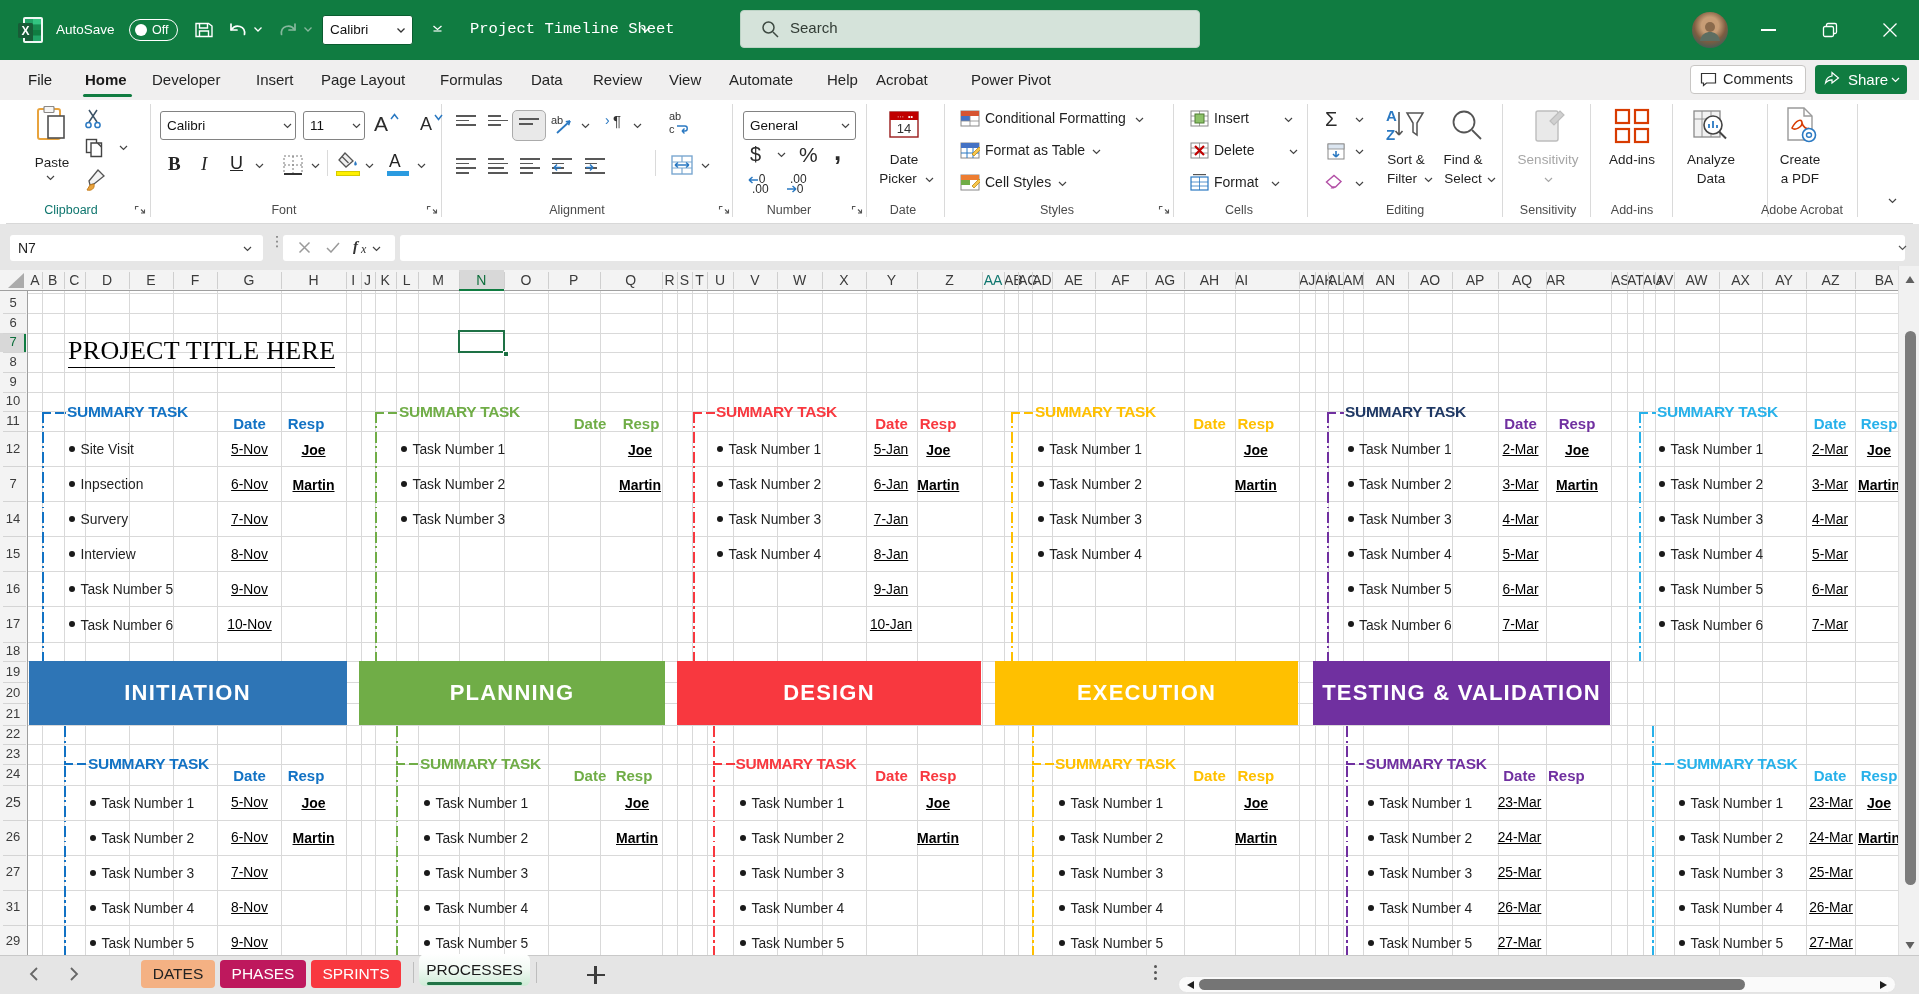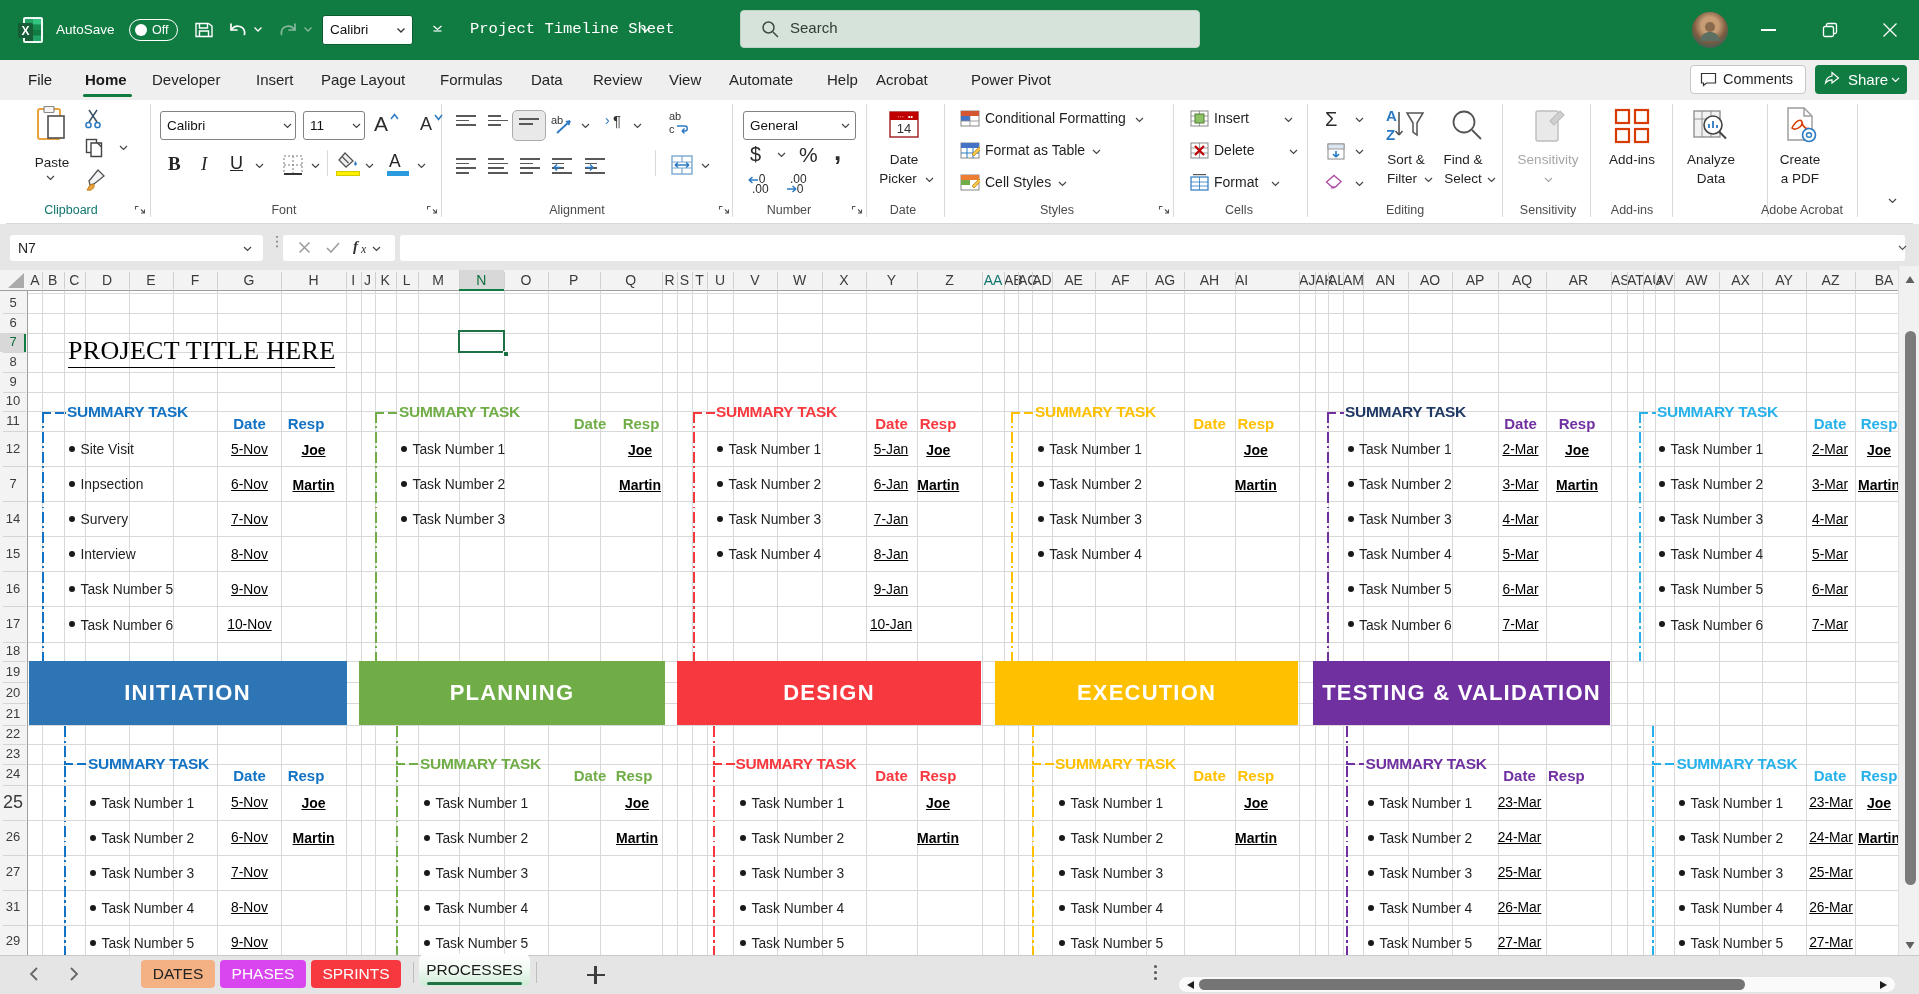--- a/index.html
+++ b/index.html
@@ -546,21 +546,21 @@
 <div style="position:absolute;left:1343px;top:272px;width:20px;height:18px;font-size:14px;color:#3b3b3b;text-align:center;overflow:visible;white-space:nowrap;font-weight:400;">AM</div>
 <div style="position:absolute;left:1343px;top:272px;width:1px;height:17px;background:#CFCFCF;"></div>
 <div style="position:absolute;left:1363px;top:272px;width:45px;height:18px;font-size:14px;color:#3b3b3b;text-align:center;overflow:visible;white-space:nowrap;font-weight:400;">AN</div>
 <div style="position:absolute;left:1363px;top:272px;width:1px;height:17px;background:#CFCFCF;"></div>
 <div style="position:absolute;left:1408px;top:272px;width:44px;height:18px;font-size:14px;color:#3b3b3b;text-align:center;overflow:visible;white-space:nowrap;font-weight:400;">AO</div>
 <div style="position:absolute;left:1408px;top:272px;width:1px;height:17px;background:#CFCFCF;"></div>
 <div style="position:absolute;left:1452px;top:272px;width:46px;height:18px;font-size:14px;color:#3b3b3b;text-align:center;overflow:visible;white-space:nowrap;font-weight:400;">AP</div>
 <div style="position:absolute;left:1452px;top:272px;width:1px;height:17px;background:#CFCFCF;"></div>
 <div style="position:absolute;left:1498px;top:272px;width:48px;height:18px;font-size:14px;color:#3b3b3b;text-align:center;overflow:visible;white-space:nowrap;font-weight:400;">AQ</div>
 <div style="position:absolute;left:1498px;top:272px;width:1px;height:17px;background:#CFCFCF;"></div>
-<div style="position:absolute;left:1546px;top:272px;width:65px;height:18px;font-size:14px;color:#3b3b3b;text-align:center;overflow:visible;white-space:nowrap;font-weight:400;">AR</div>
+<div style="position:absolute;left:1546px;top:272px;width:65px;height:18px;font-size:14px;color:#3b3b3b;text-align:left;overflow:visible;white-space:nowrap;font-weight:400;">AR</div>
 <div style="position:absolute;left:1546px;top:272px;width:1px;height:17px;background:#CFCFCF;"></div>
 <div style="position:absolute;left:1611px;top:272px;width:16px;height:18px;font-size:14px;color:#3b3b3b;text-align:center;overflow:visible;white-space:nowrap;font-weight:400;">AS</div>
 <div style="position:absolute;left:1611px;top:272px;width:1px;height:17px;background:#CFCFCF;"></div>
 <div style="position:absolute;left:1627px;top:272px;width:16px;height:18px;font-size:14px;color:#3b3b3b;text-align:center;overflow:visible;white-space:nowrap;font-weight:400;">AT</div>
 <div style="position:absolute;left:1627px;top:272px;width:1px;height:17px;background:#CFCFCF;"></div>
 <div style="position:absolute;left:1643px;top:272px;width:12px;height:18px;font-size:14px;color:#3b3b3b;text-align:center;overflow:visible;white-space:nowrap;font-weight:400;">AU</div>
 <div style="position:absolute;left:1643px;top:272px;width:1px;height:17px;background:#CFCFCF;"></div>
 <div style="position:absolute;left:1655px;top:272px;width:19px;height:18px;font-size:14px;color:#3b3b3b;text-align:center;overflow:visible;white-space:nowrap;font-weight:400;">AV</div>
 <div style="position:absolute;left:1655px;top:272px;width:1px;height:17px;background:#CFCFCF;"></div>
 <div style="position:absolute;left:1674px;top:272px;width:45px;height:18px;font-size:14px;color:#3b3b3b;text-align:center;overflow:visible;white-space:nowrap;font-weight:400;">AW</div>
@@ -687,21 +687,21 @@
 <div style="position:absolute;left:0px;top:684.75px;width:26px;height:16px;font-size:13px;color:#3b3b3b;text-align:center;line-height:16px;">20</div>
 <div style="position:absolute;left:3px;top:682.2px;width:23px;height:1px;background:#D4D4D4;"></div>
 <div style="position:absolute;left:0px;top:705.9px;width:26px;height:16px;font-size:13px;color:#3b3b3b;text-align:center;line-height:16px;">21</div>
 <div style="position:absolute;left:3px;top:703.3px;width:23px;height:1px;background:#D4D4D4;"></div>
 <div style="position:absolute;left:0px;top:726.35px;width:26px;height:16px;font-size:13px;color:#3b3b3b;text-align:center;line-height:16px;">22</div>
 <div style="position:absolute;left:3px;top:724.5px;width:23px;height:1px;background:#D4D4D4;"></div>
 <div style="position:absolute;left:0px;top:746.05px;width:26px;height:16px;font-size:13px;color:#3b3b3b;text-align:center;line-height:16px;">23</div>
 <div style="position:absolute;left:3px;top:744.2px;width:23px;height:1px;background:#D4D4D4;"></div>
 <div style="position:absolute;left:0px;top:766.35px;width:26px;height:16px;font-size:13px;color:#3b3b3b;text-align:center;line-height:16px;">24</div>
 <div style="position:absolute;left:3px;top:763.9px;width:23px;height:1px;background:#D4D4D4;"></div>
-<div style="position:absolute;left:0px;top:794.3px;width:26px;height:16px;font-size:18px;color:#3b3b3b;text-align:center;line-height:16px;">25</div>
+<div style="position:absolute;left:0px;top:794.3px;width:26px;height:16px;font-size:14px;color:#3b3b3b;text-align:center;line-height:16px;">25</div>
 <div style="position:absolute;left:3px;top:784.8px;width:23px;height:1px;background:#D4D4D4;"></div>
 <div style="position:absolute;left:0px;top:829.35px;width:26px;height:16px;font-size:13px;color:#3b3b3b;text-align:center;line-height:16px;">26</div>
 <div style="position:absolute;left:3px;top:819.8px;width:23px;height:1px;background:#D4D4D4;"></div>
 <div style="position:absolute;left:0px;top:864.4px;width:26px;height:16px;font-size:13px;color:#3b3b3b;text-align:center;line-height:16px;">27</div>
 <div style="position:absolute;left:3px;top:854.9px;width:23px;height:1px;background:#D4D4D4;"></div>
 <div style="position:absolute;left:0px;top:899.45px;width:26px;height:16px;font-size:13px;color:#3b3b3b;text-align:center;line-height:16px;">31</div>
 <div style="position:absolute;left:3px;top:889.9px;width:23px;height:1px;background:#D4D4D4;"></div>
 <div style="position:absolute;left:0px;top:933px;width:26px;height:16px;font-size:13px;color:#3b3b3b;text-align:center;line-height:16px;">29</div>
 <div style="position:absolute;left:3px;top:925px;width:23px;height:1px;background:#D4D4D4;"></div>
 <div style="position:absolute;left:68px;top:336px;font-family:'Liberation Serif',serif;font-size:26px;color:#000;letter-spacing:0.3px;border-bottom:1.6px solid #000;padding-bottom:1px;">PROJECT TITLE HERE</div>
@@ -962,21 +962,21 @@
     </svg>
 <div style="position:absolute;left:1904.5px;top:331px;width:11px;height:554px;background:#7b7b7b;border-radius:6px;"></div>
 <div style="position:absolute;left:0px;top:954.5px;width:1919px;height:39.5px;background:#E5E5E5;border-top:1px solid #c9c9c9;"></div>
 <svg style="position:absolute;left:28px;top:966px" width="12" height="16" viewBox="0 0 12 16" fill="none" stroke="#666" stroke-width="1.8">
       <path d="M9 2 L3 8 L9 14"></path>
     </svg>
 <svg style="position:absolute;left:68px;top:966px" width="12" height="16" viewBox="0 0 12 16" fill="none" stroke="#666" stroke-width="1.8">
       <path d="M3 2 L9 8 L3 14"></path>
     </svg>
 <div style="position:absolute;left:141px;top:959.7px;width:74px;height:28px;background:#F4B183;border-radius:4px;color:#222;font-size:15.5px;text-align:center;line-height:28px;">DATES</div>
-<div style="position:absolute;left:220px;top:959.7px;width:86px;height:28px;background:#d946ef;border-radius:4px;color:#fff;font-size:15.5px;text-align:center;line-height:28px;">PHASES</div>
+<div style="position:absolute;left:220px;top:959.7px;width:86px;height:28px;background:#be185d;border-radius:4px;color:#fff;font-size:15.5px;text-align:center;line-height:28px;">PHASES</div>
 <div style="position:absolute;left:311px;top:959.7px;width:90px;height:28px;background:#F8383F;border-radius:4px;color:#fff;font-size:15.5px;text-align:center;line-height:28px;">SPRINTS</div>
 <div style="position:absolute;left:412.5px;top:962px;width:1px;height:21px;background:#bdbdbd;"></div>
 <div style="position:absolute;left:536px;top:962px;width:1px;height:21px;background:#bdbdbd;"></div>
 <div style="position:absolute;left:419px;top:954.2px;width:111px;height:31.8px;background:linear-gradient(to bottom,#ffffff 0%,#f2faf4 45%,#cdebd6 100%);border-radius:6px;"></div>
 <div style="position:absolute;left:419px;top:956px;width:111px;height:30px;color:#1b1b1b;font-size:15.5px;text-align:center;line-height:28px;z-index:2;">PROCESSES</div>
 <div style="position:absolute;left:427px;top:981.5px;width:95px;height:3.2px;background:#217346;border-radius:2px;z-index:2;"></div>
 <div style="position:absolute;left:586.5px;top:973.6px;width:18px;height:2.6px;background:#3d3d3d;"></div>
 <div style="position:absolute;left:594.2px;top:965.5px;width:2.6px;height:18px;background:#3d3d3d;"></div>
 <div style="position:absolute;left:1154px;top:965px;width:3.2px;height:3.2px;background:#555;border-radius:50%;"></div>
 <div style="position:absolute;left:1154px;top:971px;width:3.2px;height:3.2px;background:#555;border-radius:50%;"></div>

